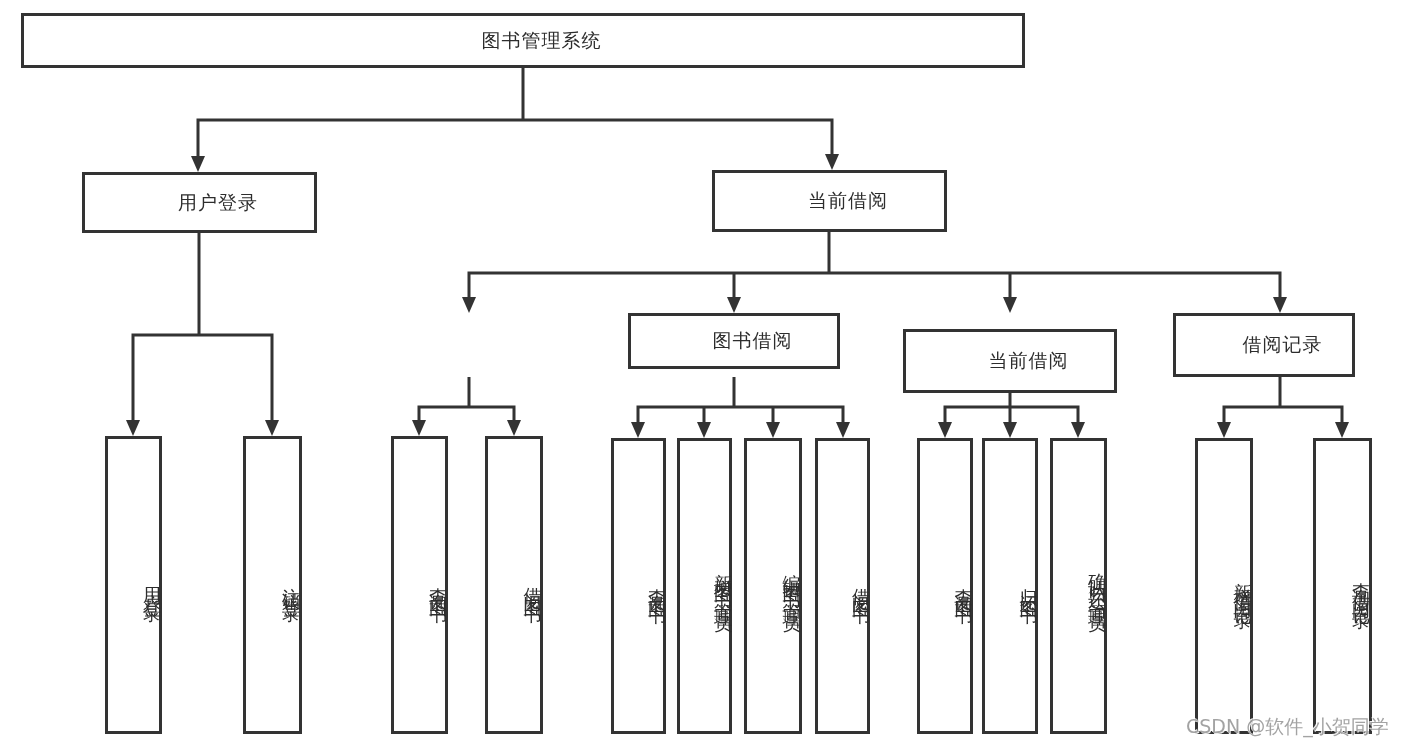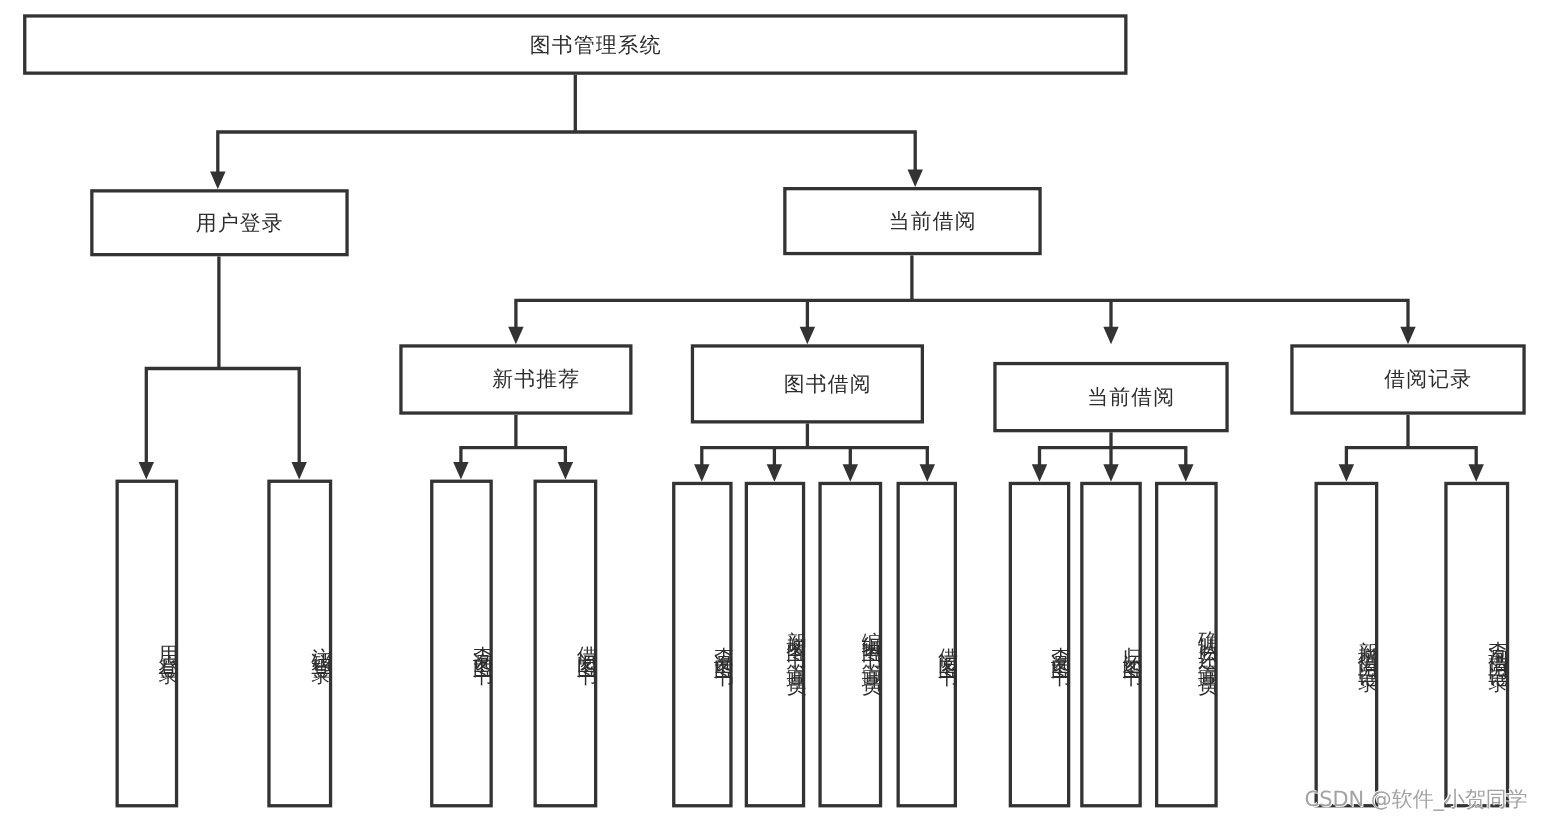--- a/index.html
+++ b/index.html
@@ -101,30 +101,27 @@
     <span class="label">图书管理系统</span>
   </div>
 
   <div class="box" style="left:82px;top:172px;width:235px;height:61px">
     <span class="label">用户登录</span>
   </div>
   <div class="box" style="left:712px;top:170px;width:235px;height:62px">
     <span class="label">当前借阅</span>
   </div>
 
-  <div class="box" style="left:363px;top:313px;width:212px;height:64px">
-    <span class="label">新书推荐</span>
-  </div>
-  <div class="box" style="left:628px;top:313px;width:212px;height:72px">
+  <div class="box" style="left:628px;top:313px;width:212px;height:56px">
     <span class="label">图书借阅</span>
   </div>
   <div class="box" style="left:903px;top:329px;width:214px;height:64px">
     <span class="label">当前借阅</span>
   </div>
-  <div class="box" style="left:1173px;top:313px;width:214px;height:64px">
+  <div class="box" style="left:1173px;top:313px;width:182px;height:64px">
     <span class="label">借阅记录</span>
   </div>
 
   <div class="box" style="left:105px;top:436px;width:57px;height:298px">
     <span class="vtext">用户登录</span>
   </div>
   <div class="box" style="left:243px;top:436px;width:59px;height:298px">
     <span class="vtext">注销登录</span>
   </div>
 

